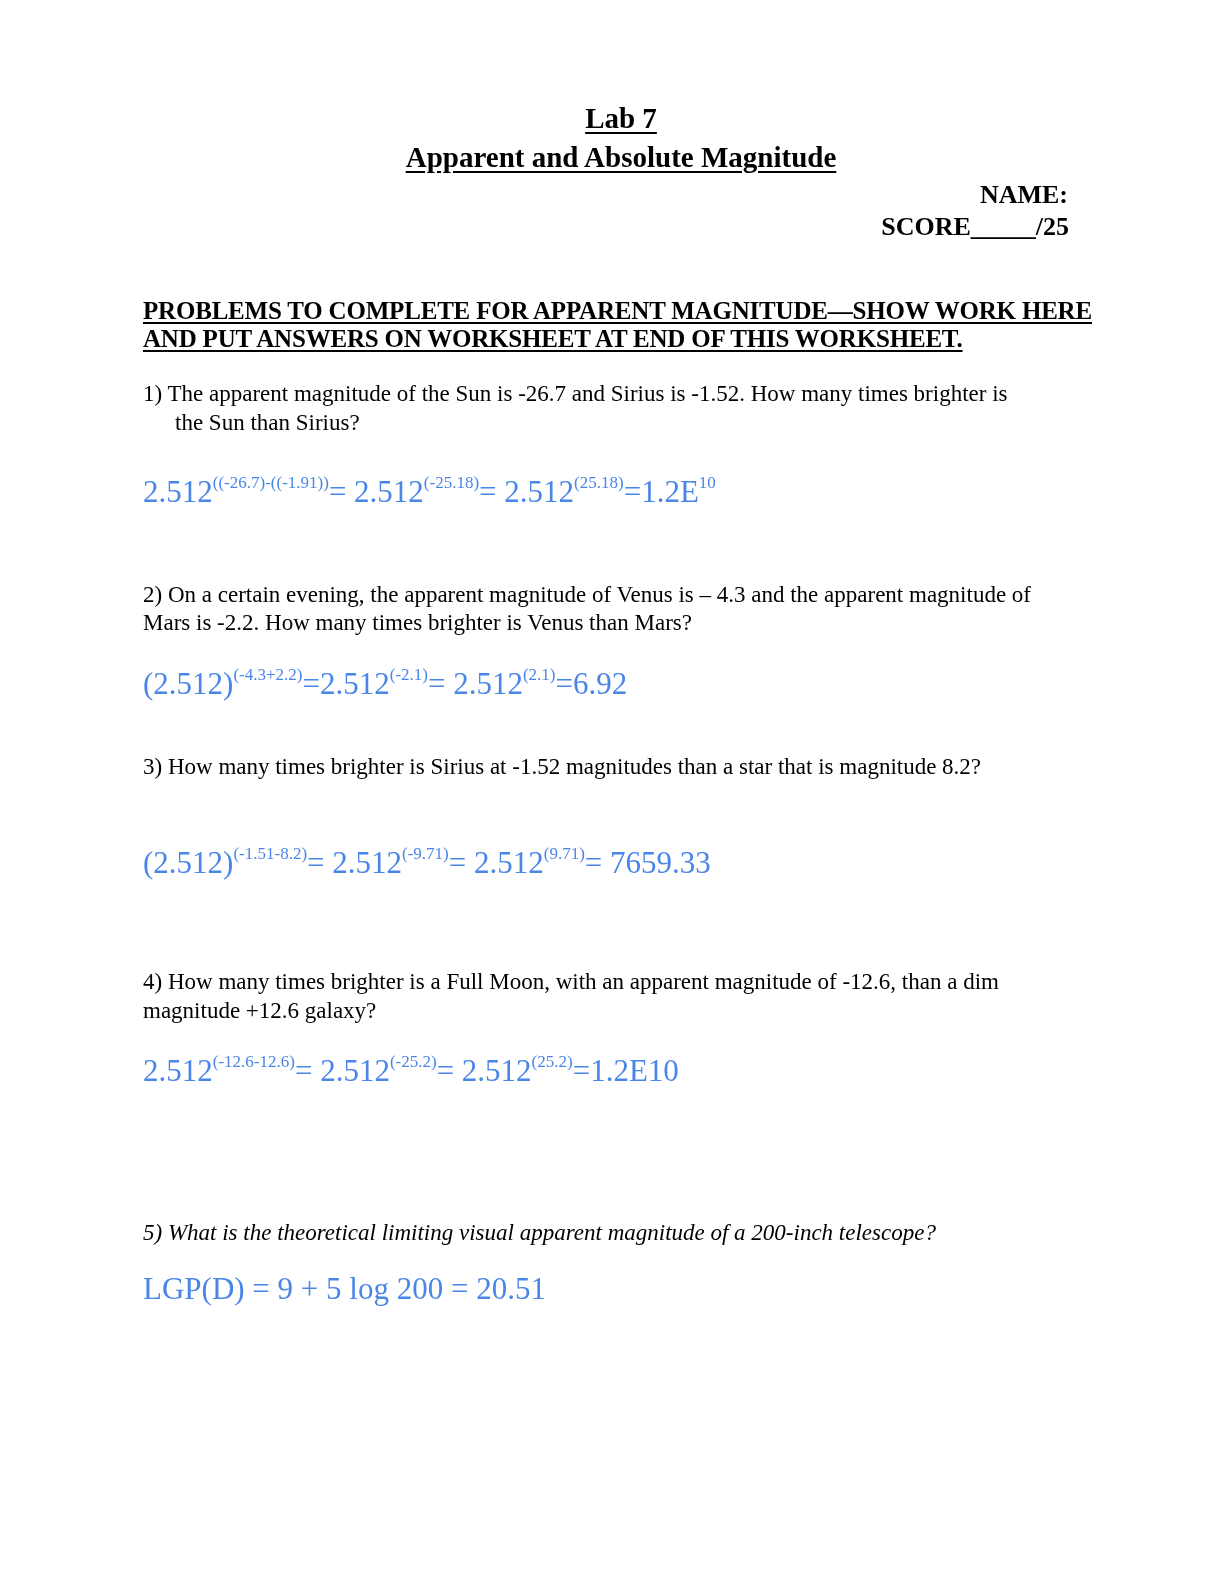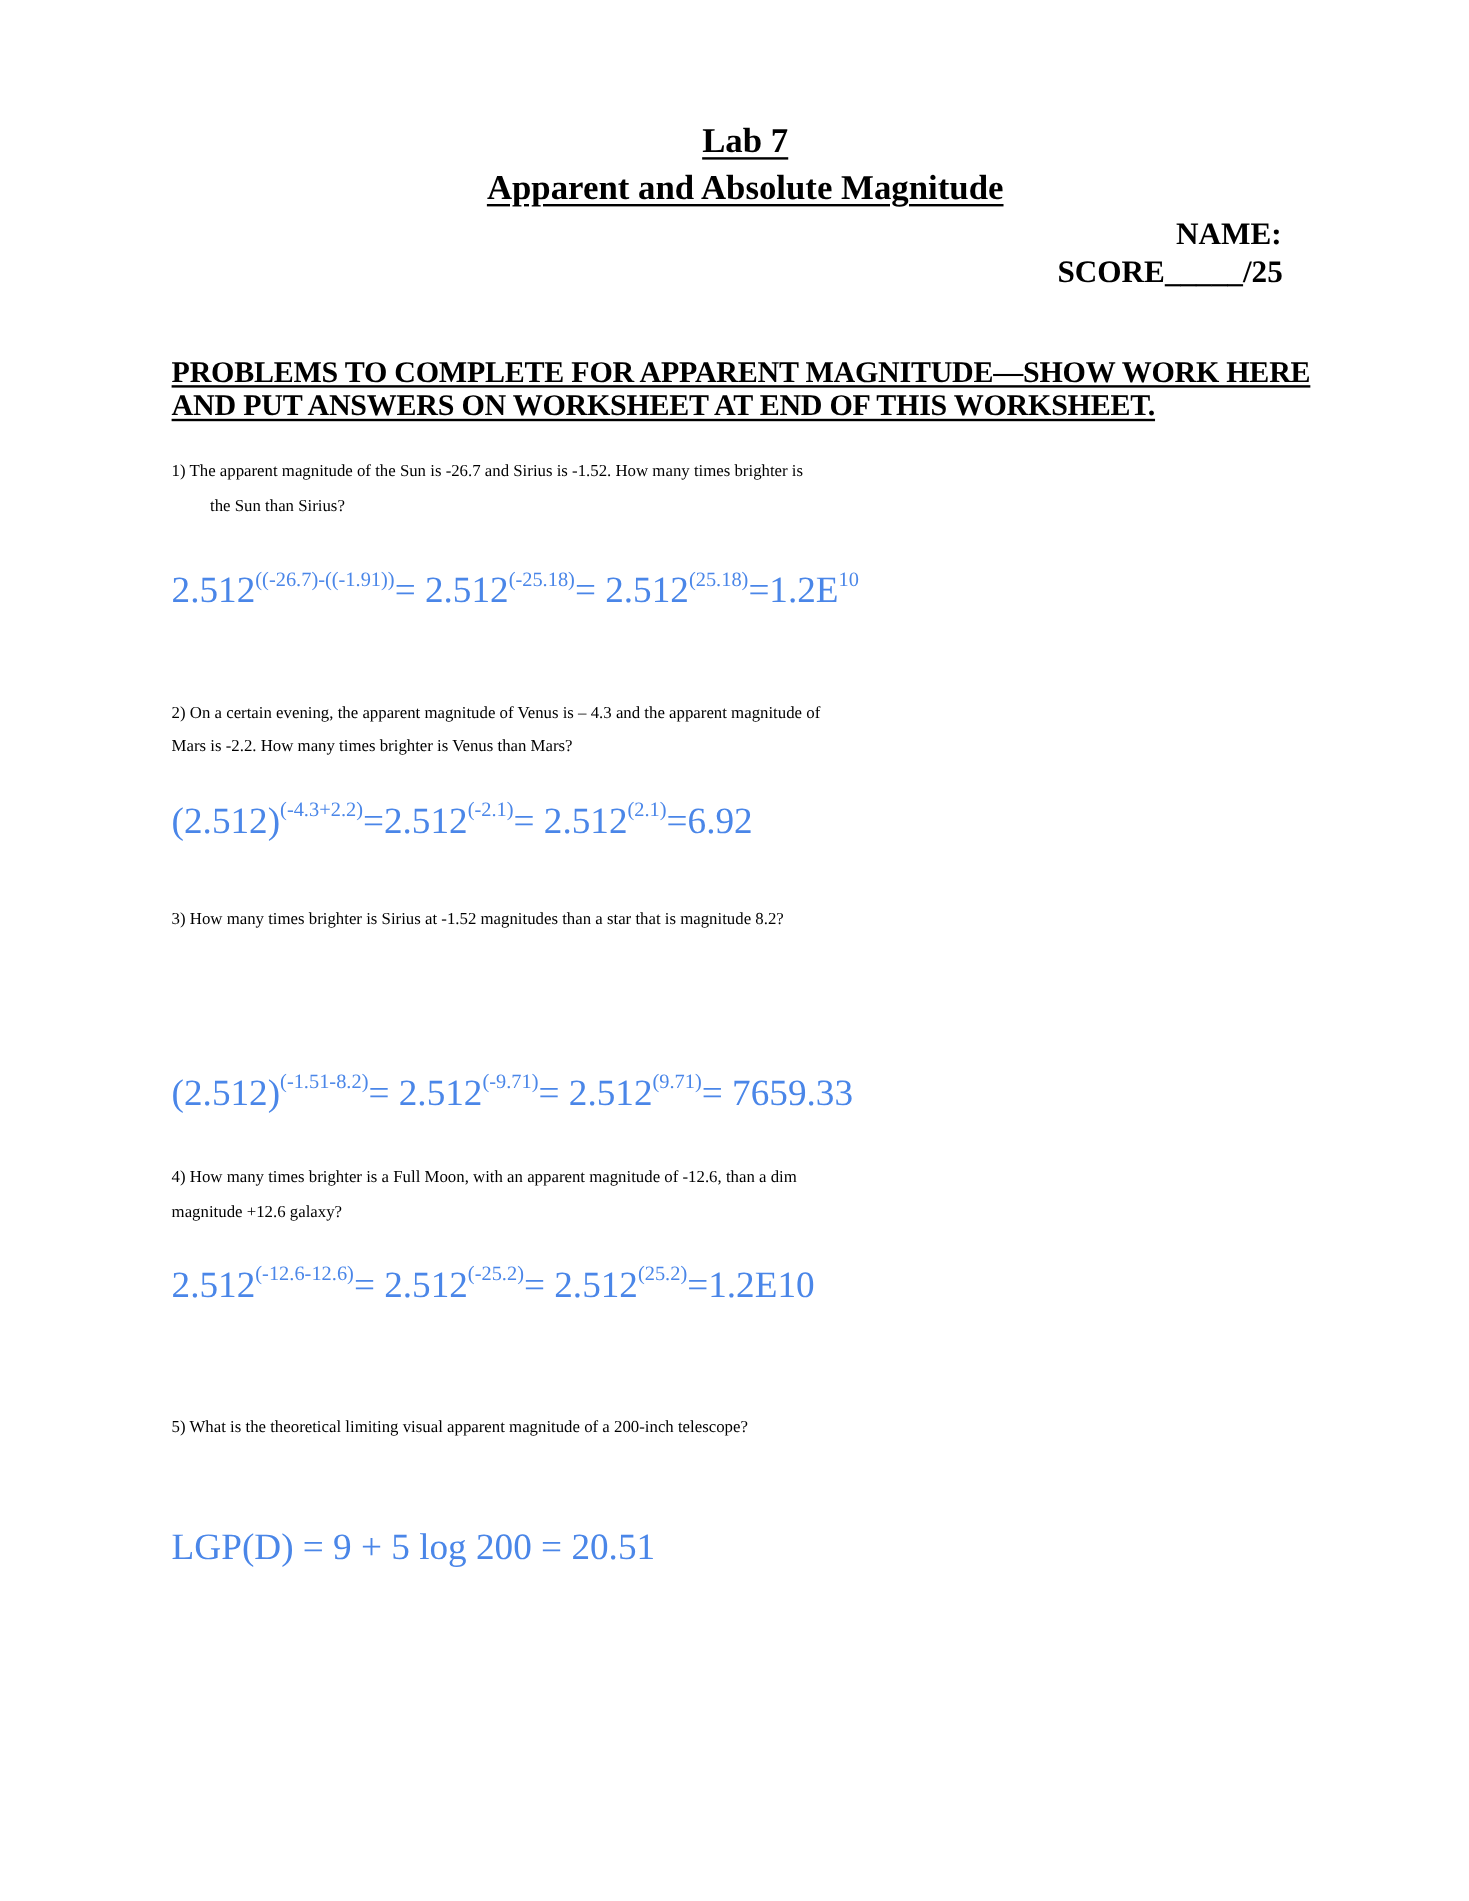--- a/index.html
+++ b/index.html
@@ -11,21 +11,21 @@
     .title {
       left: 16px; width: 1210px; text-align: center;
       font-weight: bold; font-size: 29px; text-decoration: underline;
       text-decoration-thickness: 2px; text-underline-offset: 4px;
     }
     .hdr-right { font-weight: bold; font-size: 26px; text-align: right; }
     .instr {
       left: 143px; font-weight: bold; font-size: 25px; text-decoration: underline;
       text-underline-offset: 3px; letter-spacing: -0.2px;
     }
-    .q { left: 143px; font-size: 14px; line-height: 29px; }
+    .q { left: 143px; font-size: 23px; line-height: 29px; }
     .ans { left: 143px; color: #4a86e8; font-size: 31px; }
     .ans sup { font-size: 17px; vertical-align: 14px; line-height: 0; }
   </style>
 </head>
 <body>
 
 <div>
 
   <div class="abs title" style="top:102px;">Lab 7</div>
   <div class="abs title" style="top:141px;">Apparent and Absolute Magnitude</div>
@@ -47,31 +47,31 @@
   <div>
     <div class="abs q" style="top:580px;">2) On a certain evening, the apparent magnitude of Venus is – 4.3 and the apparent magnitude of</div>
     <div class="abs q" style="top:608px;">Mars is -2.2. How many times brighter is Venus than Mars?</div>
     <div class="abs ans" style="top:666px;">
       <span>(2.512)</span><sup>(-4.3+2.2)</sup><span>=2.512</span><sup>(-2.1)</sup><span>= 2.512</span><sup>(2.1)</sup><span>=6.92</span>
     </div>
   </div>
 
   <div>
     <div class="abs q" style="top:752px;text-align:right;">3)   How many times brighter is Sirius at -1.52 magnitudes than a star that is magnitude 8.2?</div>
-    <div class="abs ans" style="top:845px;margin-top:48px;">
+    <div class="abs ans" style="top:845px;">
       <span>(2.512)</span><sup>(-1.51-8.2)</sup><span>= 2.512</span><sup>(-9.71)</sup><span>= 2.512</span><sup>(9.71)</sup><span>= 7659.33</span>
     </div>
   </div>
 
   <div>
     <div class="abs q" style="top:967px;">4)   How many times brighter is a Full Moon, with an apparent magnitude of -12.6, than a dim</div>
     <div class="abs q" style="top:996px;">magnitude +12.6 galaxy?</div>
     <div class="abs ans" style="top:1053px;">
       <span>2.512</span><sup>(-12.6-12.6)</sup><span>= 2.512</span><sup>(-25.2)</sup><span>= 2.512</span><sup>(25.2)</sup><span>=1.2E10</span>
     </div>
   </div>
 
   <div>
-    <div class="abs q" style="top:1175px;">5)   What is the theoretical limiting visual apparent magnitude of a 200-inch telescope?</div>
+    <div class="abs q" style="top:1218px;font-style:italic;">5)   What is the theoretical limiting visual apparent magnitude of a 200-inch telescope?</div>
     <div class="abs ans" style="top:1271px;">LGP(D) = 9 + 5 log 200 = 20.51</div>
   </div>
 
 </div>
 
 </body></html>

